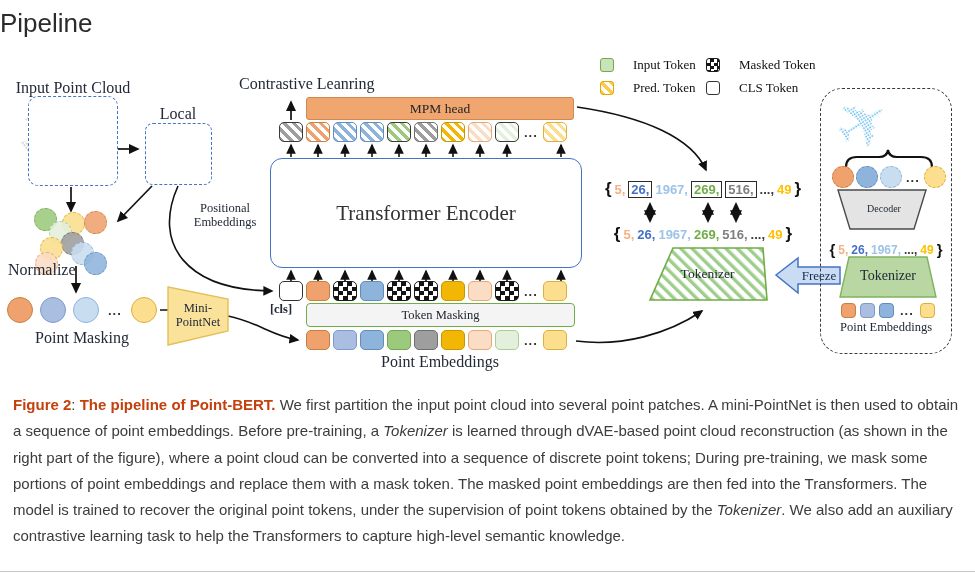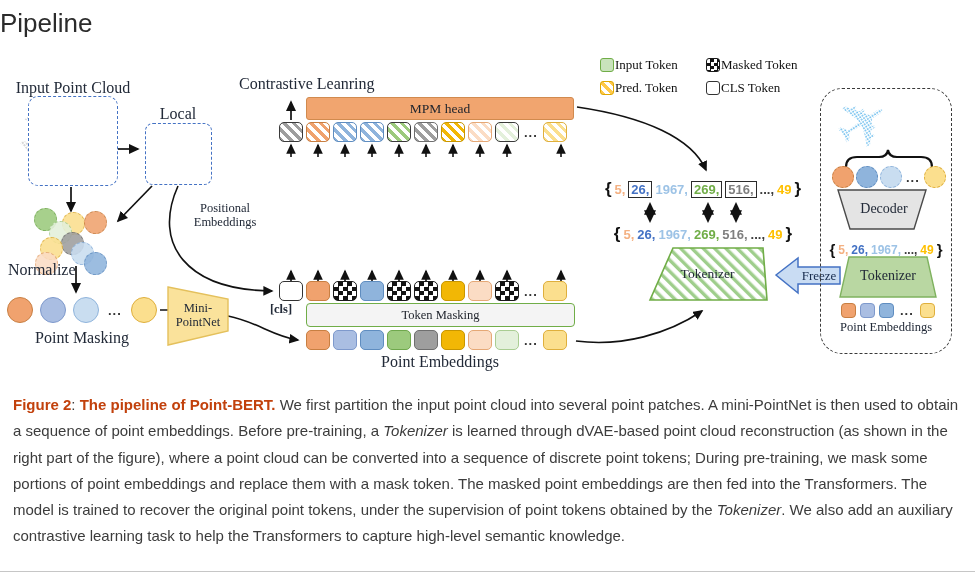--- a/index.html
+++ b/index.html
@@ -34,21 +34,21 @@
   .cluster .tk:nth-child(9){left:48px;top:46px}
   
   #mpm{left:306px;top:97px;width:266px;height:21px;background:#F1A56F;border:1.4px solid #D18A4E;
        border-radius:3px;display:flex;align-items:center;justify-content:center;font-size:13.5px;}
   #encoder{left:270px;top:158px;width:310px;height:108px;border:1.6px solid #4472C4;border-radius:12px;
            display:flex;align-items:center;justify-content:center;font-size:21px;color:#333;background:#fff;}
   #masking{left:306px;top:303px;width:267px;height:22px;background:#F4F4F4;border:1.3px solid #70AD47;
            border-radius:4px;display:flex;align-items:center;justify-content:center;font-size:12.5px;}
   
   #legend{left:600px;top:57px;display:grid;grid-template-columns:106px auto;row-gap:7px;column-gap:0;}
-  .leg-item{display:flex;align-items:center;gap:1px;font-size:13px;color:#111;}
+  .leg-item{display:flex;align-items:center;gap:19px;font-size:13px;color:#111;}
   .sw{width:14px;height:14px;border-radius:3px;box-sizing:border-box;flex:0 0 auto;}
   .sw-input{background:#C9E3BC;border:1.3px solid #70AD47;}
   .sw-masked{background:repeating-conic-gradient(#141414 0% 25%,#fff 0% 50%);background-size:7px 7px;border:1.3px solid #1a1a1a;}
   .sw-pred{background:repeating-linear-gradient(45deg,#FFC94A 0 3px,#fff 3px 7px);border:1.3px solid #DFA800;}
   .sw-cls{background:#fff;border:1.5px solid #333;}
   
   .seq{display:flex;align-items:center;justify-content:center;font-family:"Liberation Sans",sans-serif;
        font-weight:bold;font-size:13px;gap:1px;white-space:nowrap;}
   .seq .brace{font-size:17px;color:#111;font-weight:bold;padding:0 1px;}
   .seq .num{padding:0 1px;}
@@ -232,20 +232,21 @@
       <span class="tk " style="background: repeating-linear-gradient(45deg, rgb(143, 180, 220) 0px, rgb(143, 180, 220) 3px, rgb(255, 255, 255) 3px, rgb(255, 255, 255) 7px); border-color: rgb(95, 141, 192);"></span>
       <span class="tk " style="background: repeating-linear-gradient(45deg, rgb(143, 180, 220) 0px, rgb(143, 180, 220) 3px, rgb(255, 255, 255) 3px, rgb(255, 255, 255) 7px); border-color: rgb(95, 141, 192);"></span>
       <span class="tk " style="background: repeating-linear-gradient(45deg, rgb(156, 202, 125) 0px, rgb(156, 202, 125) 3px, rgb(255, 255, 255) 3px, rgb(255, 255, 255) 7px); border-color: rgb(58, 58, 58);"></span>
       <span class="tk " style="background: repeating-linear-gradient(45deg, rgb(158, 158, 158) 0px, rgb(158, 158, 158) 3px, rgb(255, 255, 255) 3px, rgb(255, 255, 255) 7px); border-color: rgb(111, 111, 111);"></span>
       <span class="tk " style="background: repeating-linear-gradient(45deg, rgb(242, 183, 5) 0px, rgb(242, 183, 5) 3px, rgb(255, 255, 255) 3px, rgb(255, 255, 255) 7px); border-color: rgb(200, 150, 0);"></span>
       <span class="tk " style="background: repeating-linear-gradient(45deg, rgb(251, 220, 196) 0px, rgb(251, 220, 196) 3px, rgb(255, 255, 255) 3px, rgb(255, 255, 255) 7px); border-color: rgb(229, 168, 118);"></span>
       <span class="tk " style="background: repeating-linear-gradient(45deg, rgb(227, 240, 219) 0px, rgb(227, 240, 219) 3px, rgb(255, 255, 255) 3px, rgb(255, 255, 255) 7px); border-color: rgb(58, 58, 58);"></span>
       <span class="dots">...</span>
       <span class="tk " style="background: repeating-linear-gradient(45deg, rgb(251, 223, 142) 0px, rgb(251, 223, 142) 3px, rgb(255, 255, 255) 3px, rgb(255, 255, 255) 7px); border-color: rgb(223, 175, 60);"></span>
     </div>
+  <div id="encoder" class="abs">Transformer Encoder</div>
   <div class="abs trow" style="left:279px;top:281px">
       <span class="tk " style="background: rgb(255, 255, 255); border-color: rgb(51, 51, 51);"></span>
       <span class="tk " style="background: rgb(240, 162, 110); border-color: rgb(200, 127, 66);"></span>
       <span class="tk masked"></span>
       <span class="tk " style="background: rgb(143, 180, 220); border-color: rgb(95, 141, 192);"></span>
       <span class="tk masked"></span>
       <span class="tk masked"></span>
       <span class="tk " style="background: rgb(242, 183, 5); border-color: rgb(200, 150, 0);"></span>
       <span class="tk " style="background: rgb(251, 220, 196); border-color: rgb(229, 168, 118);"></span>
       <span class="tk masked"></span>
@@ -313,21 +314,21 @@
   <div id="freeze-label" class="abs">Freeze</div>
 
   <div id="rpanel" class="abs"></div>
   <div class="abs trow" style="left:832px;top:166px;gap:2px">
       <span class="tk  circle-rp" style="background: rgb(240, 162, 110); border-color: rgb(200, 127, 66);"></span>
       <span class="tk  circle-rp" style="background: rgb(143, 180, 220); border-color: rgb(95, 141, 192);"></span>
       <span class="tk  circle-rp" style="background: rgb(201, 221, 240); border-color: rgb(143, 180, 220);"></span>
       <span class="dots">...</span>
       <span class="tk  circle-rp" style="background: rgb(251, 223, 142); border-color: rgb(223, 175, 60);"></span>
     </div>
-  <div class="abs lbl ctr" style="left:838px;top:201px;width:92px;font-size:14px">Decoder</div>
+  <div class="abs lbl ctr" style="left:838px;top:201px;width:92px;font-size:10px">Decoder</div>
   <div class="abs seq seq-sm" style="left:832px;top:241px;width:108px">
       <span class="brace">{</span>
       <span class="num" style="color: rgb(244, 177, 131);">5,</span>
       <span class="num" style="color: rgb(68, 114, 196);">26,</span>
       <span class="num" style="color: rgb(157, 195, 230);">1967,</span>
       <span class="num" style="color: rgb(59, 59, 59);">...,</span>
       <span class="num" style="color: rgb(255, 192, 0);">49</span>
       <span class="brace">}</span>
     </div>
   <div class="abs lbl ctr" style="left:840px;top:268px;width:96px;font-size:14px">Tokenizer</div>

